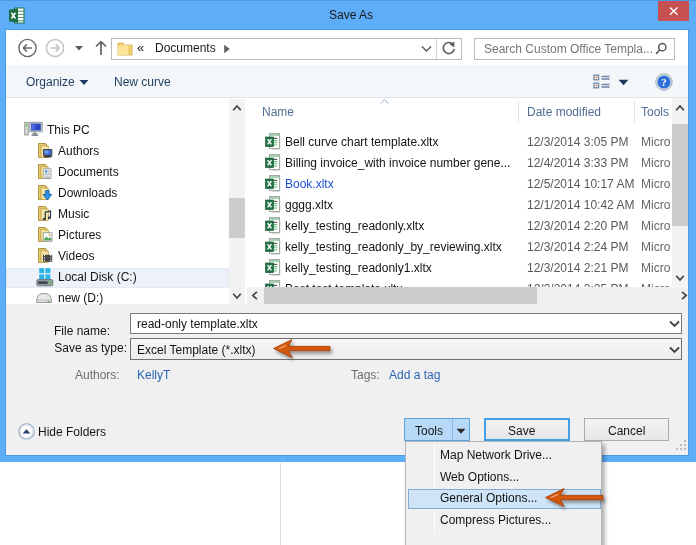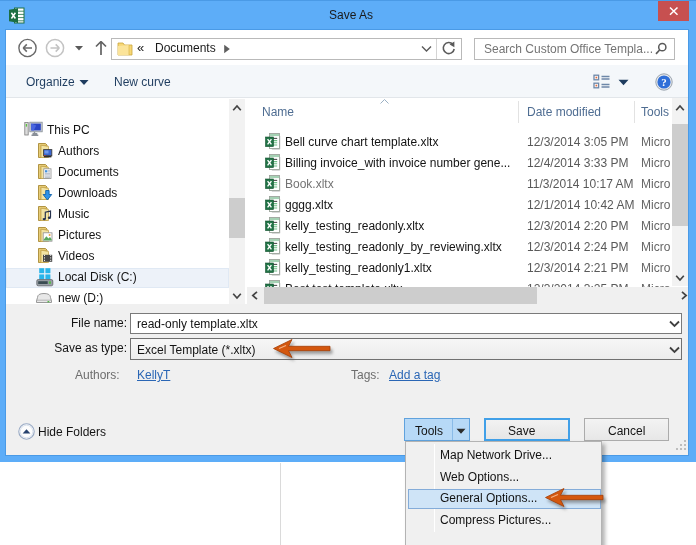--- a/index.html
+++ b/index.html
@@ -17,21 +17,21 @@
 #footerg { position:absolute; left:6px; top:304px; width:682px; height:151px; background:#f0f0f0; }
 .box { position:absolute; border:1px solid #b9b9b9; background:#fff; }
 .crumb { color:#1a1a1a; }
 #selrow { position:absolute; left:6px; top:268px; width:223px; height:20px; background:#edf2f9; border:1px solid #e0e9f4; }
 .tlbl { position:absolute; top:4px; color:#141414; }
 .hdr { color:#4f6d92; }
 .fdate { color:#595959; }
 .sb { background:#f2f2f2; }
 .thumb { background:#cdcdcd; }
 .gray { color:#6d6d6d; }
-.lnk { color:#2a66b5;text-decoration:underline; }
+.lnk { color:#2a66b5; }
 #fninput { position:absolute; left:130px; top:313px; width:552px; height:21px; border:1px solid #7a7a7a; background:#fff; }
 #satcombo { position:absolute; left:130px; top:338px; width:552px; height:22px; border:1px solid #707070; background:linear-gradient(#f6f6f6,#ececec); }
 .btn { position:absolute; top:418px; height:23px; text-align:center; color:#121212; }
 #toolsbtn { left:404px; width:66px; background:#b7d9f7; border:1px solid #60a2dd; }
 #savebtn { left:484px; width:86px; background:linear-gradient(#f2f2f2,#e6e6e6); border:2px solid #41a0e8; }
 #cancelbtn { left:584px; width:85px; background:linear-gradient(#f3f3f3,#e7e7e7); border:1px solid #ababab; }
 #menu { position:absolute; left:405px; top:441px; width:197px; height:121px; background:#f0f0f0; border:1px solid #b3b3b3; box-shadow:3px 3px 4px rgba(0,0,0,0.3); }
 #menugut { position:absolute; left:28px; top:2px; width:1px; height:88px; background:#e0e0e0; border-right:1px solid #fff; }
 .mitem { position:absolute; left:34px; color:#121212; }
 #msel { position:absolute; left:2px; top:47px; width:193px; height:20px; background:#cfe4f7; border:1px solid #84acd9; }
@@ -240,22 +240,22 @@
 <div class="a nw" style="left:641px;top:156px;color:#666">Micro</div>
 <svg class="a" style="left:265px;top:175px" width="16" height="17" viewBox="0 0 16 17">
  <path d="M14.8 3 v13.2 h-8" fill="none" stroke="#c9c9c9" stroke-width="1"></path>
  <rect x="4.5" y="0.5" width="10" height="15" fill="#fff" stroke="#9aa39a" stroke-width="0.9"></rect>
  <rect x="5" y="1" width="9" height="2.1" fill="#a5d2b4"></rect>
  <path d="M7.2 5.4 h5" stroke="#4d4d4d" stroke-width="1.1"></path>
  <path d="M7.2 7.6 h5 M7.2 9.8 h5 M7.2 12 h5" stroke="#6fbe87" stroke-width="1.1"></path>
  <rect x="0.5" y="4" width="8" height="9.6" fill="#217346" stroke="#14532f" stroke-width="0.6"></rect>
  <path d="M2.6 6.2 L6.4 11.4 M6.4 6.2 L2.6 11.4" stroke="#ffffff" stroke-width="1.4"></path>
 </svg>
-<div class="a nw" style="left:285px;top:177px;color:#737373">Book.xltx</div>
-<div class="a nw fdate" style="left:527px;top:177px">11/3/2014 10:17 AM</div>
+<div class="a nw" style="left:285px;top:177px;color:#1d4ed8">Book.xltx</div>
+<div class="a nw fdate" style="left:527px;top:177px">12/5/2014 10:17 AM</div>
 <div class="a nw" style="left:641px;top:177px;color:#666">Micro</div>
 <svg class="a" style="left:265px;top:196px" width="16" height="17" viewBox="0 0 16 17">
  <path d="M14.8 3 v13.2 h-8" fill="none" stroke="#c9c9c9" stroke-width="1"></path>
  <rect x="4.5" y="0.5" width="10" height="15" fill="#fff" stroke="#9aa39a" stroke-width="0.9"></rect>
  <rect x="5" y="1" width="9" height="2.1" fill="#a5d2b4"></rect>
  <path d="M7.2 5.4 h5" stroke="#4d4d4d" stroke-width="1.1"></path>
  <path d="M7.2 7.6 h5 M7.2 9.8 h5 M7.2 12 h5" stroke="#6fbe87" stroke-width="1.1"></path>
  <rect x="0.5" y="4" width="8" height="9.6" fill="#217346" stroke="#14532f" stroke-width="0.6"></rect>
  <path d="M2.6 6.2 L6.4 11.4 M6.4 6.2 L2.6 11.4" stroke="#ffffff" stroke-width="1.4"></path>
 </svg>
@@ -321,21 +321,21 @@
     </svg>
 <div class="a" style="left:247px;top:287px;width:441px;height:17px;background:#f0f0f0"></div>
 <div class="a thumb" style="left:264px;top:287px;width:273px;height:17px"></div>
 <svg class="a" style="left:251px;top:291px" width="8" height="9" viewBox="0 0 8 9">
       <path d="M6 0.8 L1.8 4.5 L6 8.2" fill="none" stroke="#444" stroke-width="1.7"></path>
     </svg>
 <svg class="a" style="left:680px;top:291px" width="8" height="9" viewBox="0 0 8 9">
       <path d="M2 0.8 L6.2 4.5 L2 8.2" fill="none" stroke="#444" stroke-width="1.7"></path>
     </svg>
 
-<div class="a nw" style="left:37px;top:316px;width:90px;text-align:right;color:#141414">File name:</div>
+<div class="a nw" style="left:37px;top:324px;width:90px;text-align:center;color:#141414">File name:</div>
 <div id="fninput"></div>
 <div class="a nw" style="left:137px;top:317px;color:#141414">read-only template.xltx</div>
 <svg class="a" style="left:669px;top:320px" width="11" height="8" viewBox="0 0 11 8">
       <path d="M1 1.5 L5.5 6 L10 1.5" fill="none" stroke="#404040" stroke-width="1.8"></path>
     </svg>
 <div class="a nw" style="left:37px;top:341px;width:90px;text-align:right;color:#141414">Save as type:</div>
 <div id="satcombo"></div>
 <div class="a nw" style="left:137px;top:343px;color:#141414">Excel Template (*.xltx)</div>
 <svg class="a" style="left:669px;top:346px" width="11" height="8" viewBox="0 0 11 8">
       <path d="M1 1.5 L5.5 6 L10 1.5" fill="none" stroke="#404040" stroke-width="1.8"></path>

